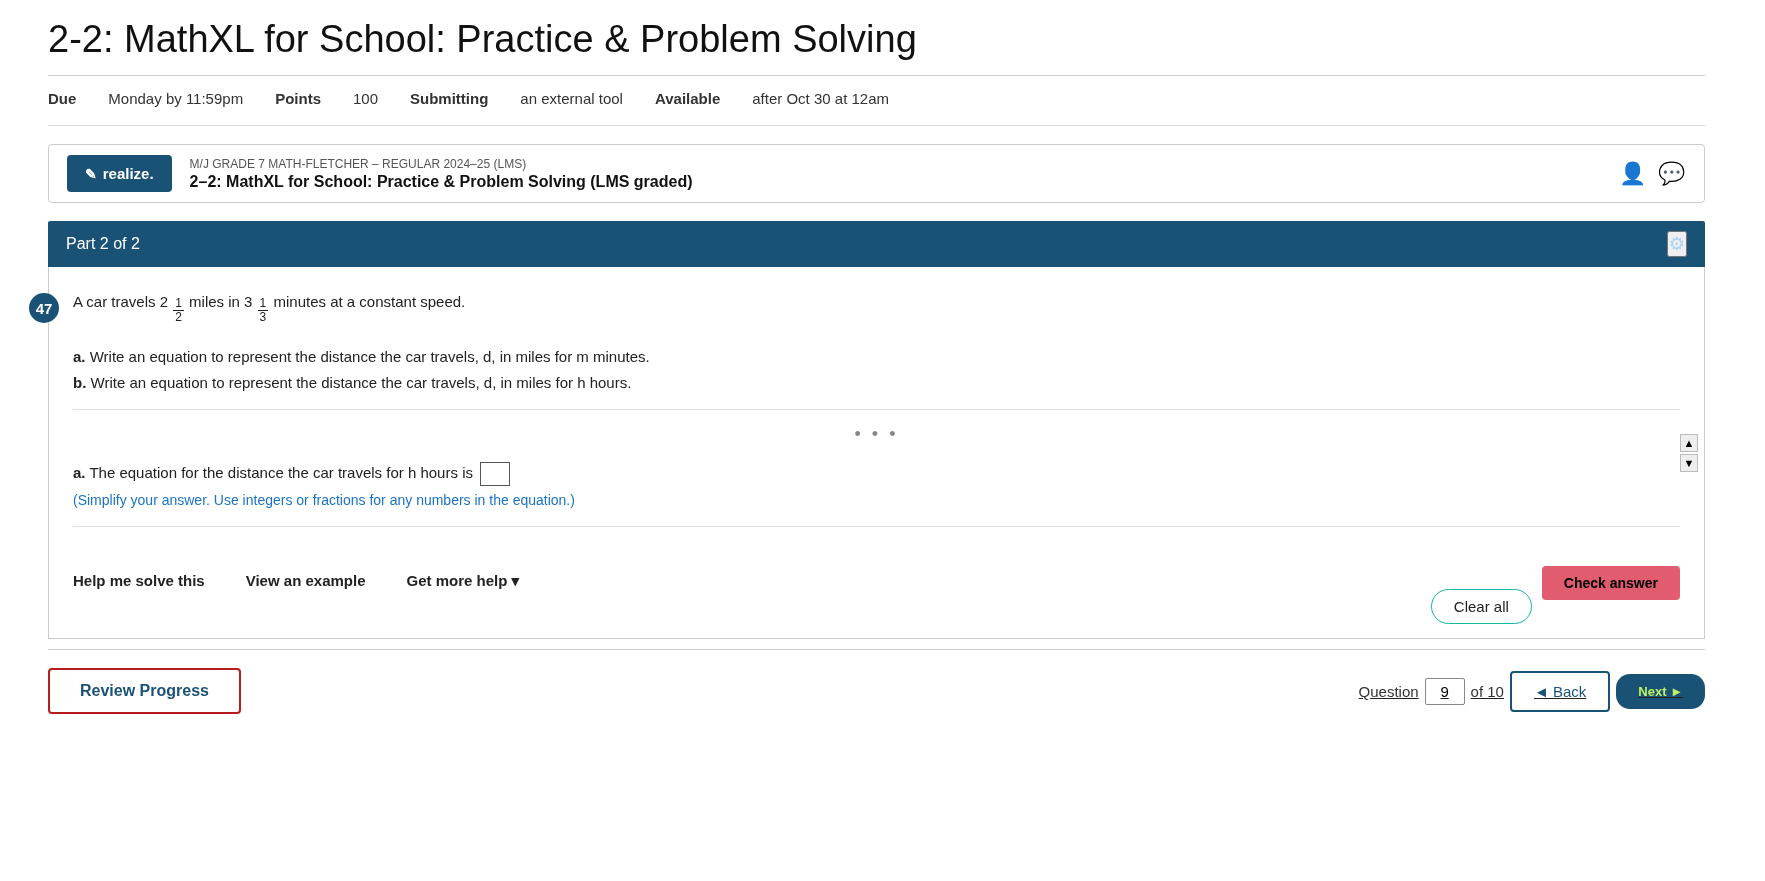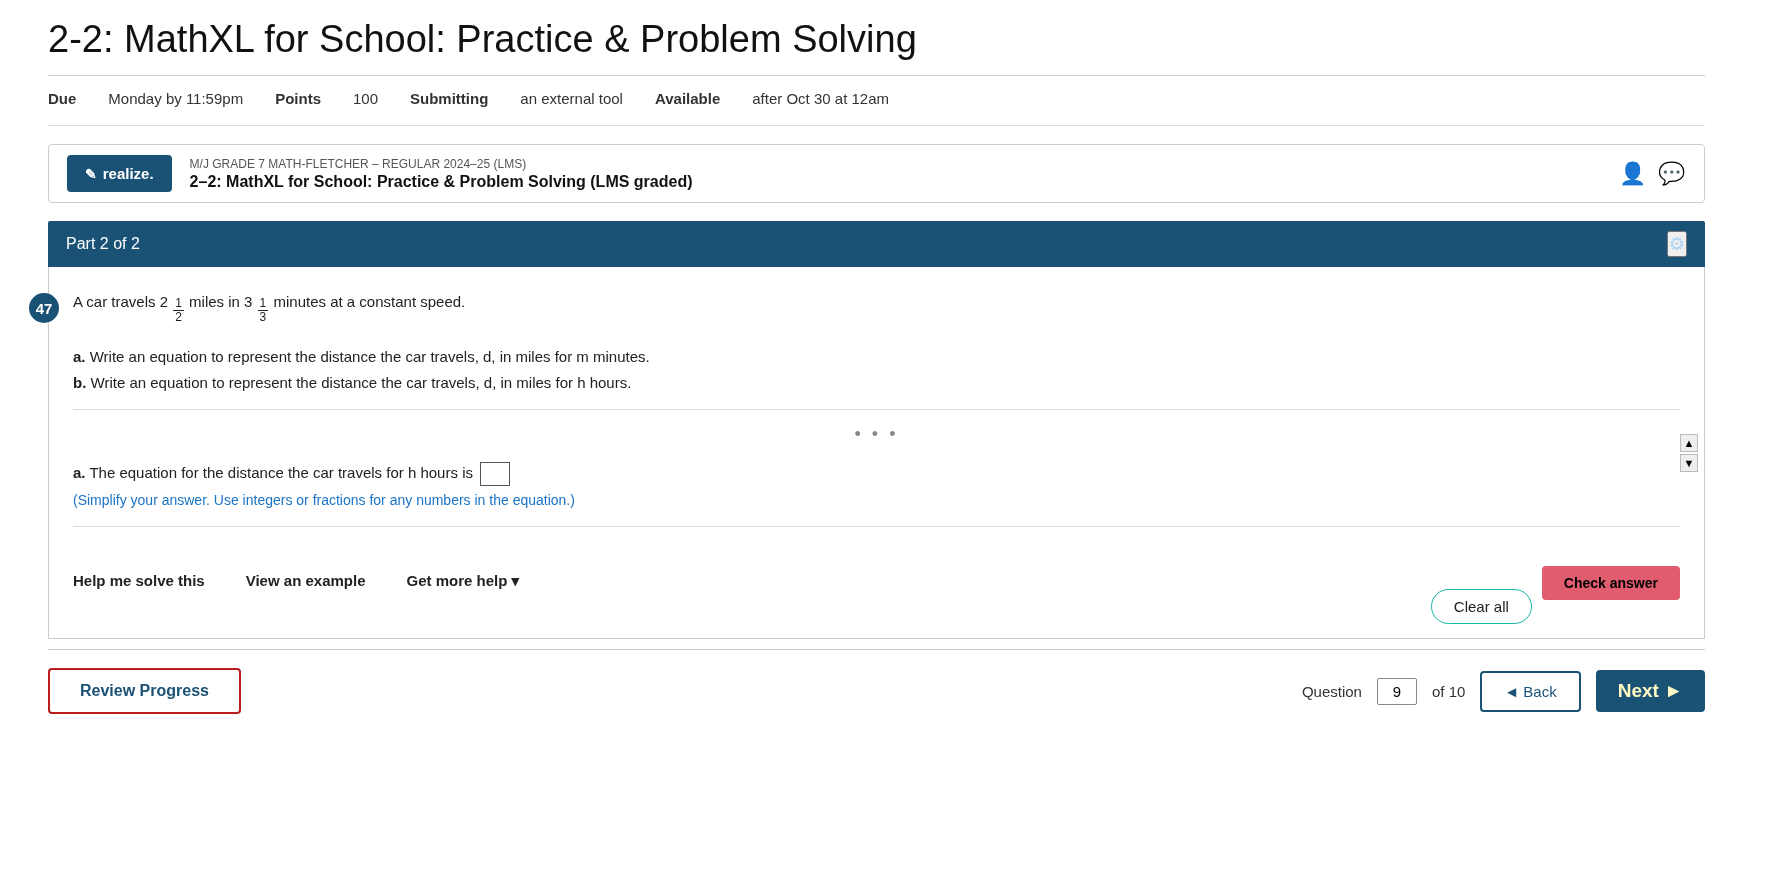--- a/index.html
+++ b/index.html
@@ -186,21 +186,22 @@
       border: 2px solid #b91c1c;
       border-radius: 4px;
       padding: 12px 30px;
       font-size: 16px;
       font-weight: bold;
       cursor: pointer;
     }
     .nav-row {
       display: flex;
       align-items: center;
-      gap: 15px;
+      gap: 6px;
+      text-decoration: underline;
     }
     .question-nav-label { font-size: 15px; color: #333; }
     .question-num-input {
       width: 40px;
       text-align: center;
       border: 1px solid #888;
       border-radius: 2px;
       font-size: 15px;
       padding: 4px 0;
     }
@@ -212,25 +213,25 @@
       border-radius: 4px;
       padding: 10px 22px;
       font-size: 15px;
       cursor: pointer;
       display: flex;
       align-items: center;
       gap: 4px;
     }
     .next-btn {
       background: #1a5276;
-      color: #fef9c3;
-      border: none;
-      border-radius: 4px;
+      color: #bef264;
+      border: none;
+      border-radius: 14px;
       padding: 10px 22px;
-      font-size: 19px;
+      font-size: 13px;
       cursor: pointer;
       font-weight: bold;
       display: flex;
       align-items: center;
       gap: 4px;
     }
     .icon-btn {
       background: none;
       border: none;
       cursor: pointer;

